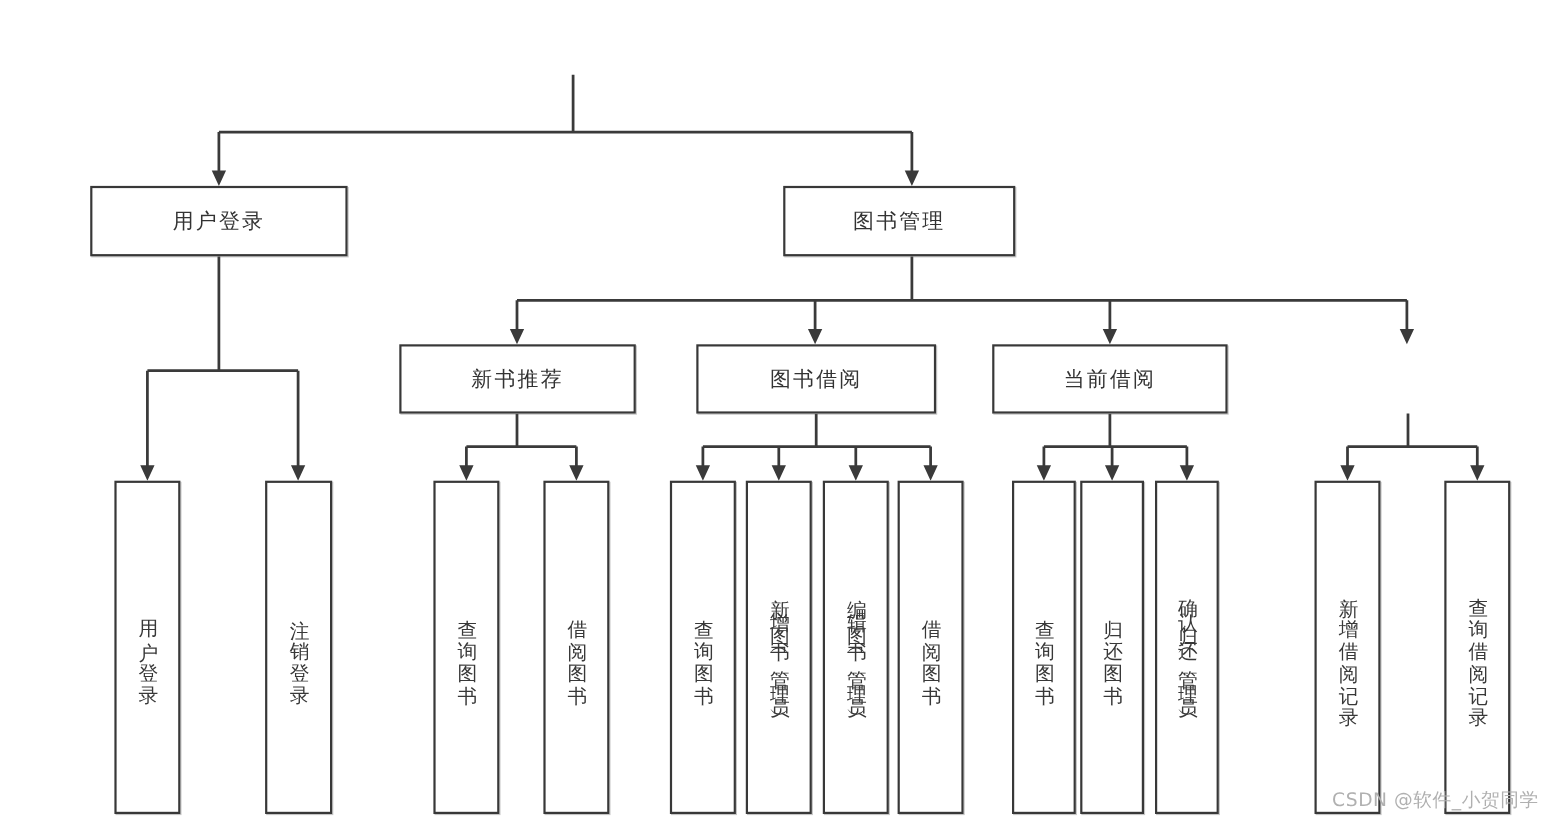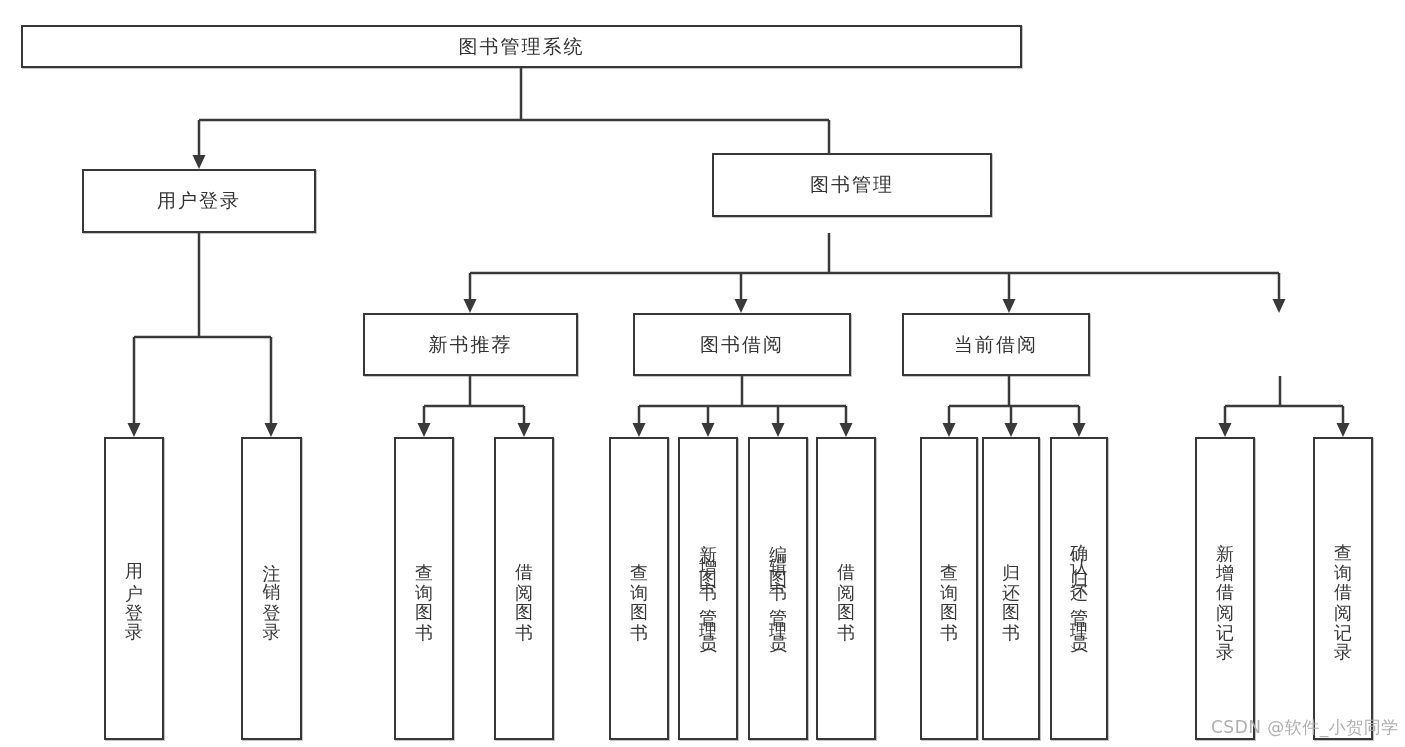--- a/index.html
+++ b/index.html
@@ -70,24 +70,24 @@
     color: #b0b0b0;
     letter-spacing: 0.5px;
     z-index: 3;
     white-space: nowrap;
     margin-left: 28px;
   }
 
   
   #node-root            { left: 21px;   top: 25px;  width: 1001px; height: 43px; }
   #node-user-login      { left: 82px;   top: 169px; width: 234px;  height: 64px; }
-  #node-book-management { left: 712px;  top: 153px; width: 280px;  height: 64px; }
+  #node-book-management { left: 712px;  top: 169px; width: 211px;  height: 64px; }
   #node-new-book        { left: 363px;  top: 313px; width: 215px;  height: 63px; }
   #node-book-borrow     { left: 633px;  top: 313px; width: 218px;  height: 63px; }
-  #node-current-borrow  { left: 902px;  top: 313px; width: 188px;  height: 63px; }
+  #node-current-borrow  { left: 902px;  top: 313px; width: 214px;  height: 63px; }
   #node-borrow-records  { left: 1174px; top: 313px; width: 213px;  height: 63px; }
 
   #leaf-0  { left: 104px;  width: 60px; }
   #leaf-1  { left: 241px;  width: 61px; }
   #leaf-2  { left: 394px;  width: 60px; }
   #leaf-3  { left: 494px;  width: 60px; }
   #leaf-4  { left: 609px;  width: 60px; }
   #leaf-5  { left: 678px;  width: 60px; }
   #leaf-6  { left: 748px;  width: 60px; }
   #leaf-7  { left: 816px;  width: 60px; }
@@ -127,23 +127,20 @@
       M708 437 L701.5 423 L714.5 423 Z
       M778 437 L771.5 423 L784.5 423 Z
       M846 437 L839.5 423 L852.5 423 Z
       M949 437 L942.5 423 L955.5 423 Z
       M1011 437 L1004.5 423 L1017.5 423 Z
       M1079 437 L1072.5 423 L1085.5 423 Z
       M1225 437 L1218.5 423 L1231.5 423 Z
       M1343 437 L1336.5 423 L1349.5 423 Z"></path>
   </svg>
 
-  <div class="node" id="node-root">
-    <span>图书管理系统</span>
-  </div>
 
   <div class="node" id="node-user-login">
     <span>用户登录</span>
   </div>
   <div class="node" id="node-book-management">
     <span>图书管理</span>
   </div>
 
   <div class="node" id="node-book-borrow">
     <span>图书借阅</span>

